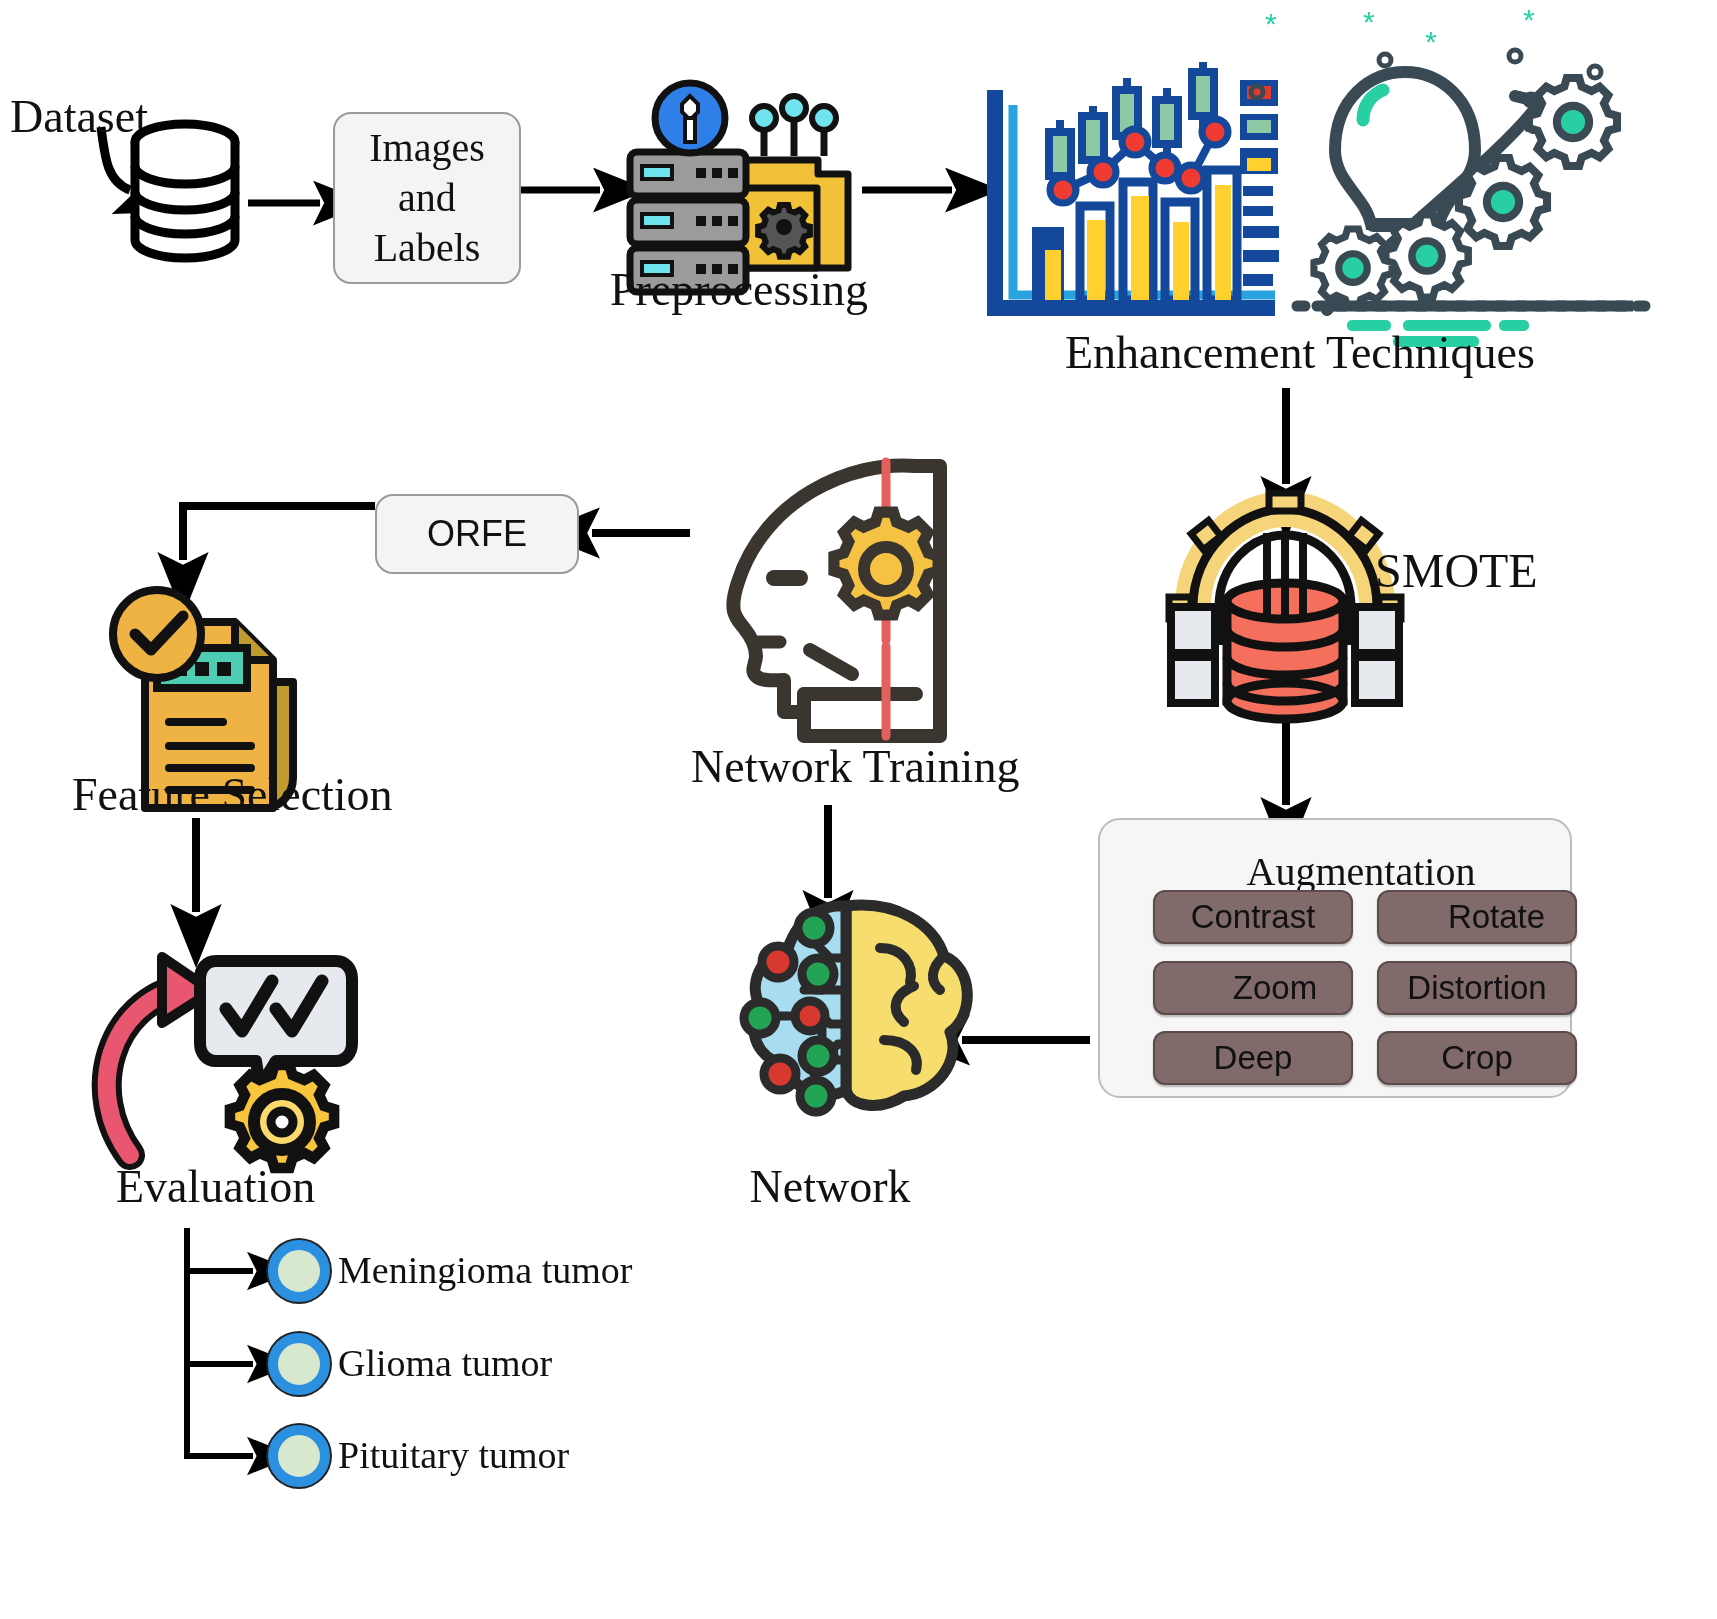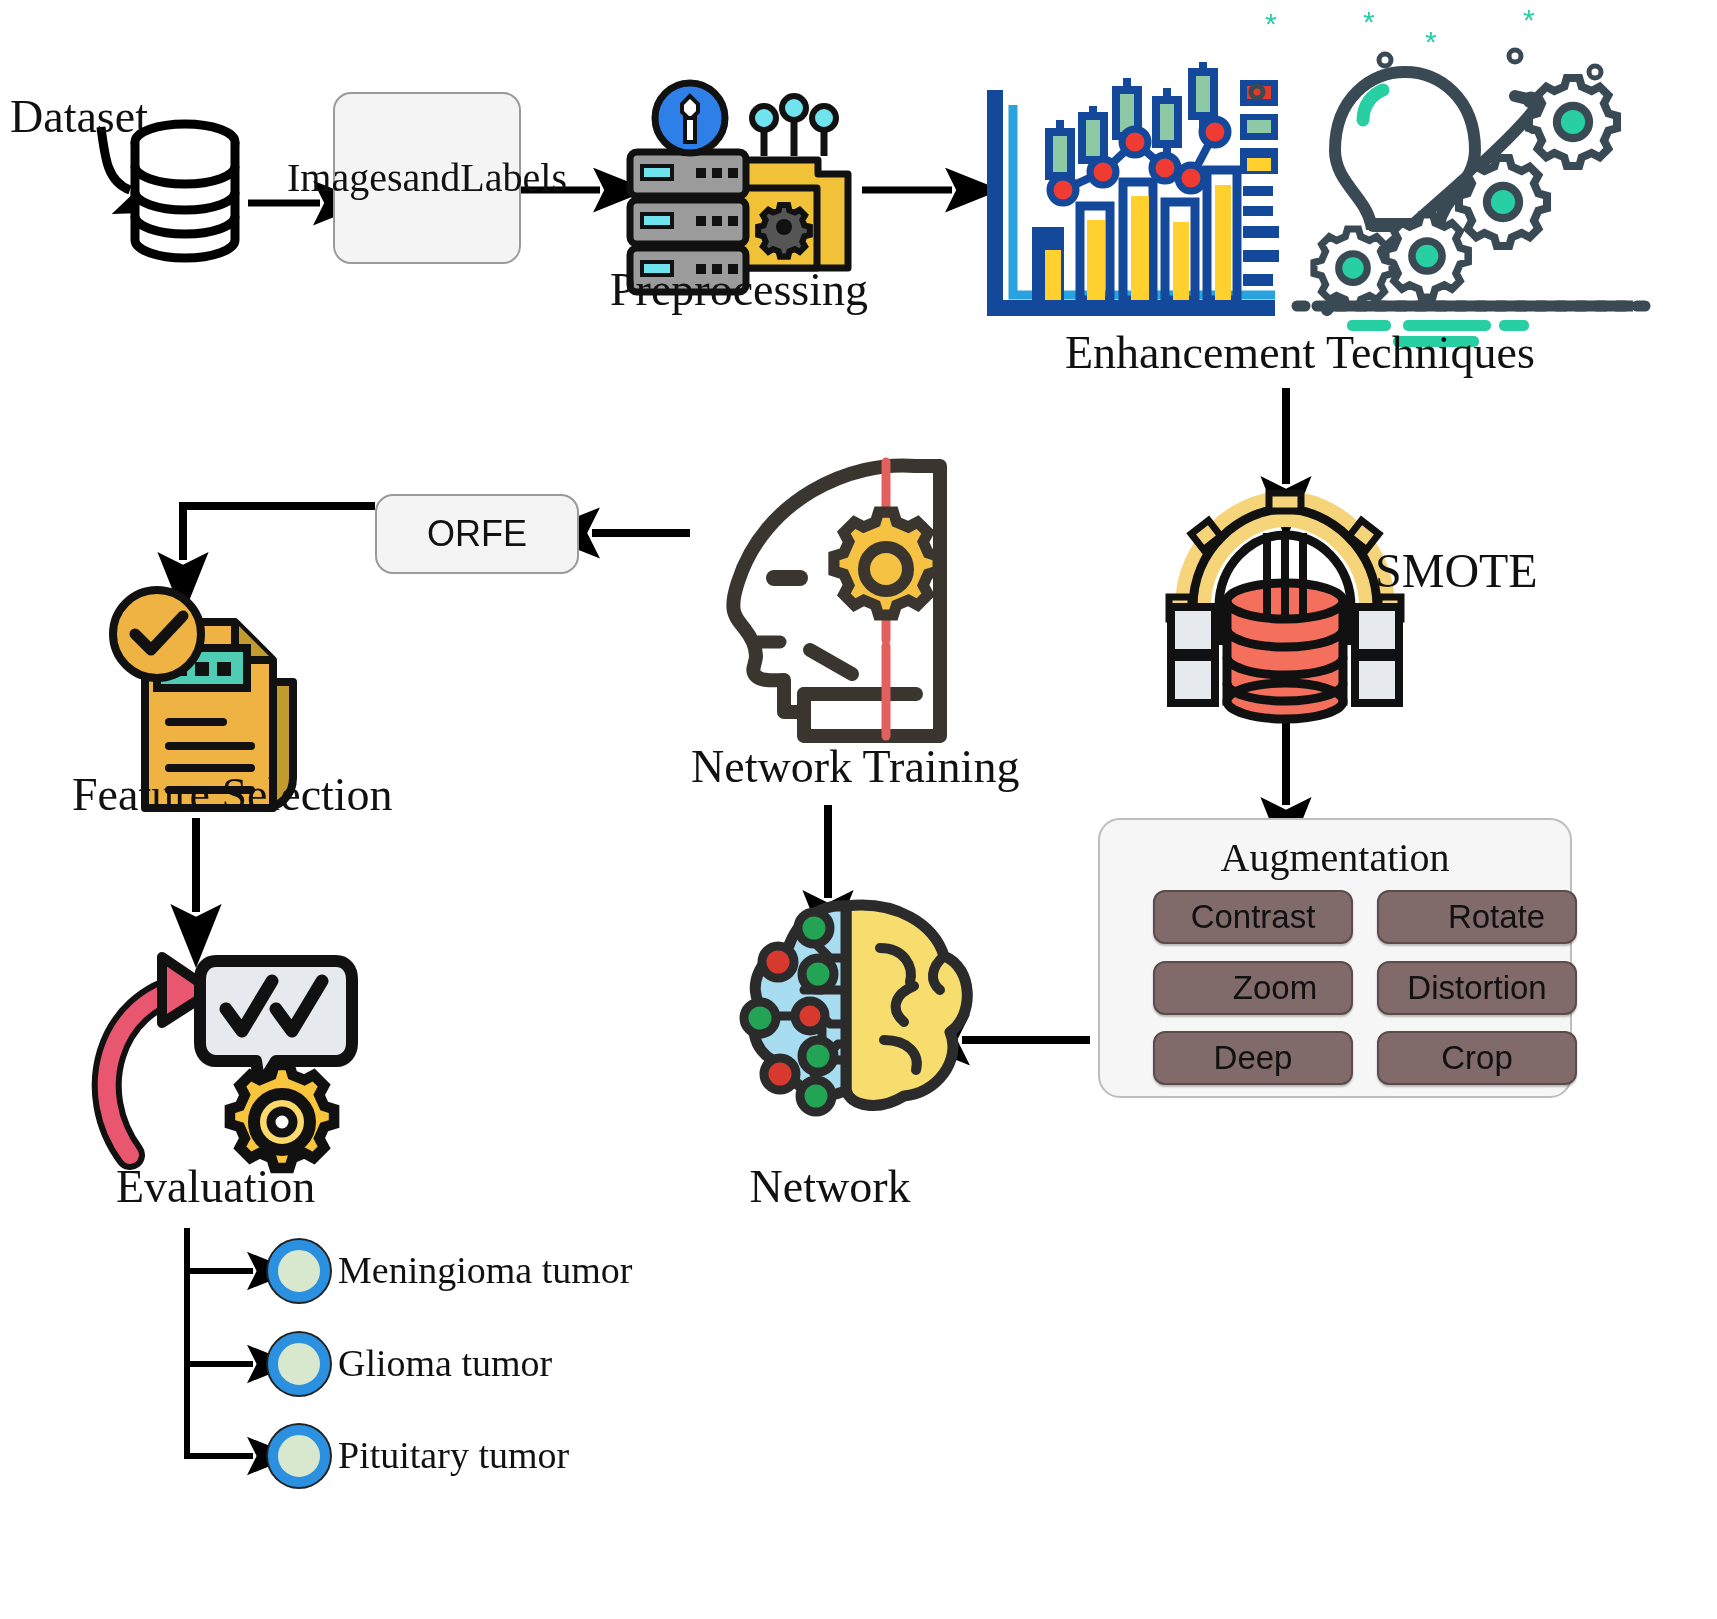--- a/index.html
+++ b/index.html
@@ -73,22 +73,22 @@
   <svg width="140" height="180" style="left:130px;top:118px;">
     <g stroke="#000" stroke-width="9" fill="#fff">
       <ellipse cx="55" cy="24" rx="50" ry="18"></ellipse>
       <path d="M5,24 L5,122 A50,18 0 0 0 105,122 L105,24"></path>
       <path d="M5,48 A50,18 0 0 0 105,48" fill="none"></path>
       <path d="M5,74 A50,18 0 0 0 105,74" fill="none"></path>
       <path d="M5,98 A50,18 0 0 0 105,98" fill="none"></path>
     </g>
   </svg>
 
-  <div class="roundbox" style="left:333px;top:92px;width:188px;height:172px;
-       font-size:40px;flex-direction:row;line-height:1.25;">
+  <div class="roundbox" style="left:333px;top:112px;width:188px;height:172px;
+       font-size:40px;flex-direction:column;line-height:1.25;">
     <span>Images</span>
     <span>and</span>
     <span>Labels</span>
   </div>
 
   <svg width="270" height="230" style="left:612px;top:78px;">
 
     <g>
       <path d="M128,82 L206,82 L206,96 L236,96 L236,190 L128,190 Z" fill="#f1c238" stroke="#111" stroke-width="7" stroke-linejoin="round"></path>
       <path d="M118,110 L205,110 L205,190 L118,190 Z" fill="#f1c238" stroke="#111" stroke-width="7" stroke-linejoin="round"></path>
@@ -304,21 +304,21 @@
 
     <g stroke="#111" stroke-width="8">
       <path d="M112,48 L112,136"></path>
         <path d="M130,48 L130,136"></path>
         <path d="M148,48 L148,136"></path>
     </g>
   </svg>
   <div class="lbl" style="left:1375px;top:545px;font-size:48px;">SMOTE</div>
 
   <div class="augbox" style="left:1098px;top:818px;width:474px;height:280px;">
-    <div class="augtitle" style="top:14px;">Augmentation</div>
+    <div class="augtitle" style="top:28px;padding-left:26px;">Augmentation</div>
     <div class="chip" style="left:24px;top:70px;width:200px;height:54px;">Contrast</div>
     <div class="chip" style="left:248px;top:70px;width:200px;height:54px;padding-left:39px;">Rotate</div>
     <div class="chip" style="left:24px;top:141px;width:200px;height:54px;padding-left:44px;">Zoom</div>
     <div class="chip" style="left:248px;top:141px;width:200px;height:54px;">Distortion</div>
     <div class="chip" style="left:24px;top:211px;width:200px;height:54px;">Deep</div>
     <div class="chip" style="left:248px;top:211px;width:200px;height:54px;">Crop</div>
   </div>
 
   <svg width="260" height="300" style="left:700px;top:450px;">
     <path d="M216,16 C150,10 64,50 38,132 C28,162 36,168 44,178 C52,188 56,196 56,206

